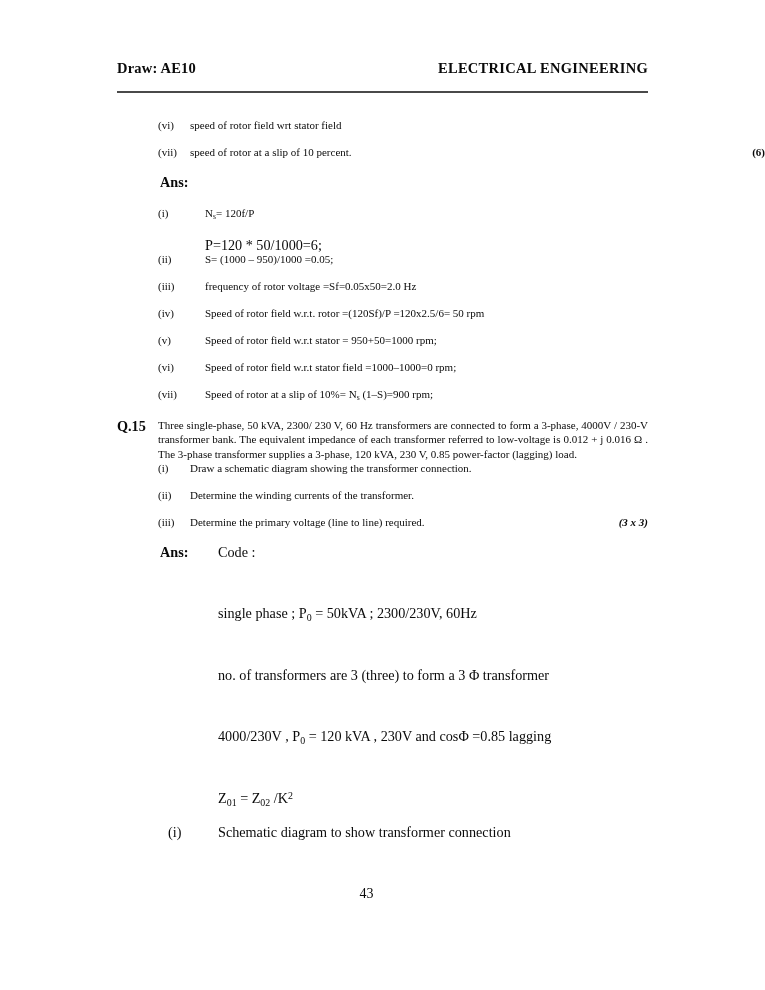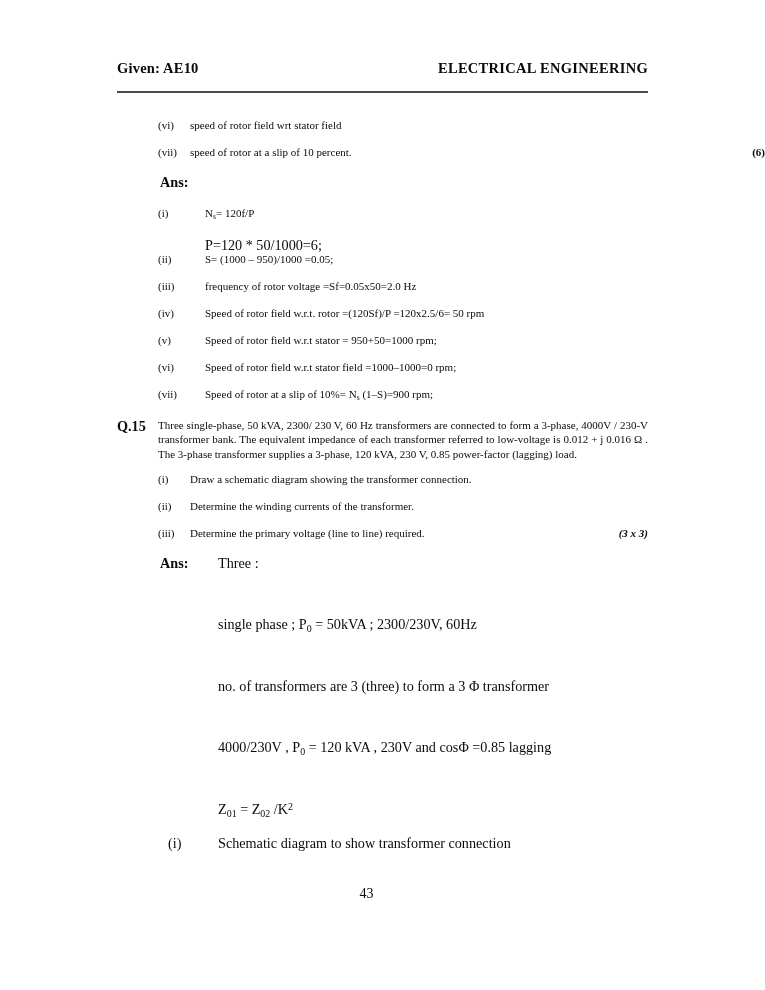--- a/index.html
+++ b/index.html
@@ -85,21 +85,21 @@
   .cont {
     padding-left: 205px;
     font-size: 14.2px;
   }
 
   
   .question-block {
     position: relative;
     padding-left: 117px;
     padding-right: 117px;
-    margin-bottom: 13px;
+    margin-bottom: 2px;
   }
   .question-block .qnum {
     position: absolute;
     left: 117px;
     top: 0;
     font-weight: bold;
     font-size: 14.2px;
   }
   .question-block .qbody {
     margin-left: 41px;
@@ -164,21 +164,21 @@
     text-align: center;
     font-size: 14px;
   }
 </style>
 </head>
 <body>
 
 <div class="page">
 
   <div class="header">
-    <span class="code">Given: AE10</span>
+    <span class="code">Draw: AE10</span>
     <span class="subject">ELECTRICAL ENGINEERING</span>
   </div>
 
   <div class="rule"></div>
 
   <div class="content">
 
     <div>
       <div class="row q-list">
         <span class="marker">(vi)</span>
@@ -243,21 +243,21 @@
       </div>
       <div class="row sub-list">
         <span class="marker">(iii)</span>
         <span class="txt">Determine the primary voltage (line to line) required.</span>
         <span class="marks ital">(3 x 3)</span>
       </div>
     </div>
 
     <div class="ans-given">
       <span class="lbl">Ans:</span>
-      <span class="txt">Three :</span>
+      <span class="txt">Code :</span>
     </div>
 
     <div>
       <div class="given-line">single phase ; P<sub>0</sub> = 50kVA ; 2300/230V, 60Hz</div>
       <div class="given-line">no. of transformers are 3 (three) to form a 3 Φ transformer</div>
       <div class="given-line">4000/230V , P<sub>0</sub> = 120 kVA , 230V and cosΦ =0.85 lagging</div>
       <div class="given-line">Z<sub>01</sub> = Z<sub>02</sub> /K<sup>2</sup></div>
     </div>
 
     <div class="final-row">

